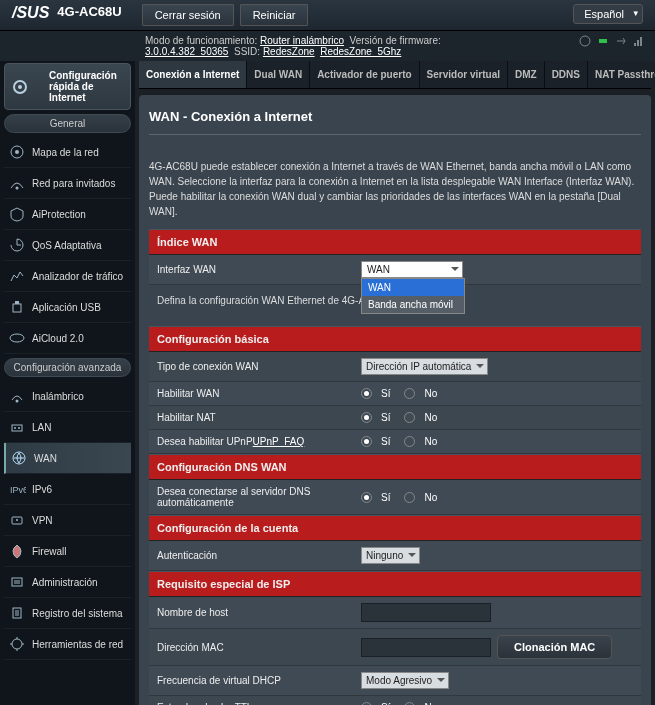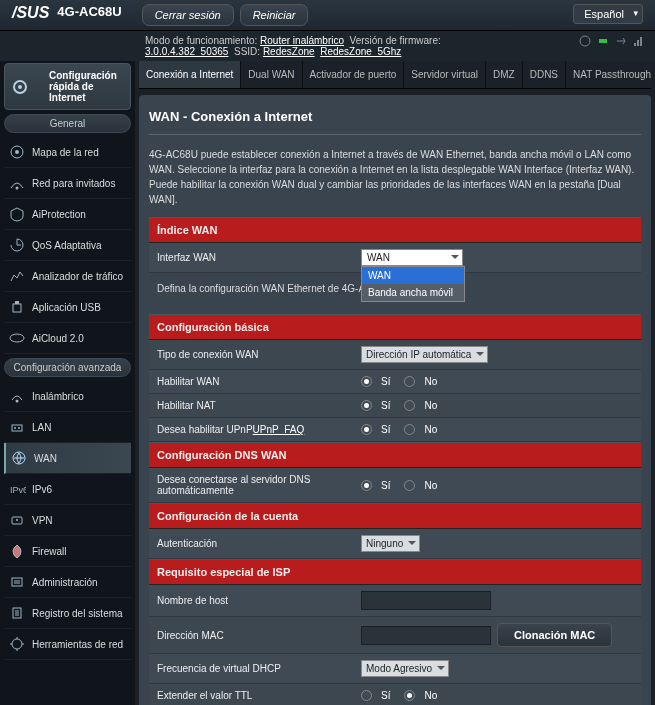--- a/index.html
+++ b/index.html
@@ -1,45 +1,45 @@
 <!DOCTYPE html>
 <html><head>
 <meta charset="utf-8">
 <style>
   * { box-sizing: border-box; margin: 0; padding: 0; font-family: Arial, sans-serif; }
   body { background: #1a2026; color: #fff; font-size: 11px; width: 655px; }
   
   .topbar { display: flex; align-items: flex-start; padding: 4px 12px; background: linear-gradient(#2a3540, #1e2730); border-bottom: 1px solid #000; }
   .brand { font-weight: bold; font-style: italic; font-size: 16px; color: #fff; margin-right: 8px; }
   .model { font-size: 13px; font-weight: bold; color: #fff; margin-right: 20px; }
-  .top-btn { background: linear-gradient(#3a4550, #2a333c); border: 1px solid #555; color: #fff; padding: 4px 12px; font-size: 11px; border-radius: 7px; margin-right: 6px; cursor: pointer; font-style: italic; }
+  .top-btn { background: linear-gradient(#3a4550, #2a333c); border: 1px solid #555; color: #fff; padding: 4px 12px; font-size: 11px; border-radius: 1px; margin-right: 6px; cursor: pointer; }
   .lang { margin-left: auto; background: #333c44; border: 1px solid #555; color: #fff; padding: 3px 18px 3px 10px; border-radius: 3px; position: relative; }
   .lang::after { content: "▾"; position: absolute; right: 4px; top: 3px; font-size: 9px; }
   
   .info-row { padding: 4px 8px 4px 145px; font-size: 10px; color: #ccc; position: relative; background: #1c242c; }
   .info-row a { color: #fff; text-decoration: underline; }
   .status-icons { position: absolute; right: 10px; top: 4px; display: flex; gap: 6px; }
   .sicon { width: 12px; height: 10px; display: inline-block; }
   
   .main { display: flex; }
   .sidebar { width: 135px; flex-shrink: 0; padding: 2px 4px 4px; background: #0f151a; }
   .quick { background: linear-gradient(#3a4650, #2e3840); border: 1px solid #4a5560; border-radius: 4px; padding: 6px 6px; display: flex; align-items: center; gap: 20px; font-size: 10px; font-weight: bold; cursor: pointer; margin-bottom: 4px; }
   .section-hdr { background: linear-gradient(#353f48, #2a333b); border-radius: 10px; padding: 3px; text-align: center; font-size: 10px; color: #ccc; margin: 4px 0; border: 1px solid #404a54; }
   .nav-item { display: flex; align-items: center; gap: 6px; padding: 6px 4px; font-size: 10px; color: #ddd; cursor: pointer; border-bottom: 1px solid #1a2228; }
   .nav-item.active { background: linear-gradient(90deg, #2f3b44, #3a4751); border-left: 2px solid #7aa; }
   .nav-icon { width: 18px; height: 18px; display: flex; align-items: center; justify-content: center; flex-shrink: 0; }
   
   .content { flex: 1; padding: 0 4px 8px; min-width: 0; }
-  .tabs { display: flex; background: #1a2128; border-bottom: 1px solid #000; font-size: 10px; flex-wrap: nowrap; }
+  .tabs { display: flex; background: #1a2128; border-bottom: 1px solid #000; font-size: 10px; flex-wrap: nowrap; font-weight: bold; }
   .tab { padding: 8px 7px; color: #bbb; cursor: pointer; border-right: 1px solid #0a0e12; white-space: nowrap; }
   .tab.active { background: #2e3840; color: #fff; }
   
   .panel { background: #3a444e; border-radius: 4px; margin-top: 6px; padding: 10px; }
   .page-title { font-size: 13px; font-weight: bold; padding: 4px 0 10px; color: #fff; }
-  .page-title-wrap { border-bottom: 1px solid #5a6670; margin-bottom: 12px; }
+  .page-title-wrap { border-bottom: 1px solid #5a6670; margin-bottom: 24px; }
   .desc { font-size: 10px; color: #ddd; line-height: 1.5; margin-bottom: 10px; }
   
   .sect-bar { background: #b91c1c; padding: 6px 8px; font-size: 11px; font-weight: bold; color: #eee; border-top: 1px solid #4a545e; border-bottom: 1px solid #222; }
   .row { display: flex; padding: 6px 8px; border-bottom: 1px solid #30383f; align-items: center; background: #404a54; }
   .row:nth-child(odd) { background: #3d4750; }
   .label-col { width: 204px; flex-shrink: 0; font-size: 10px; color: #eee; }
   .label-col a { color: #fff; text-decoration: underline; }
   .val-col { flex: 1; display: flex; align-items: center; gap: 6px; font-size: 10px; }
   
   .select { background: #d8dde2; border: 1px solid #888; color: #222; padding: 2px 16px 2px 4px; font-size: 10px; position: relative; display: inline-block; }

